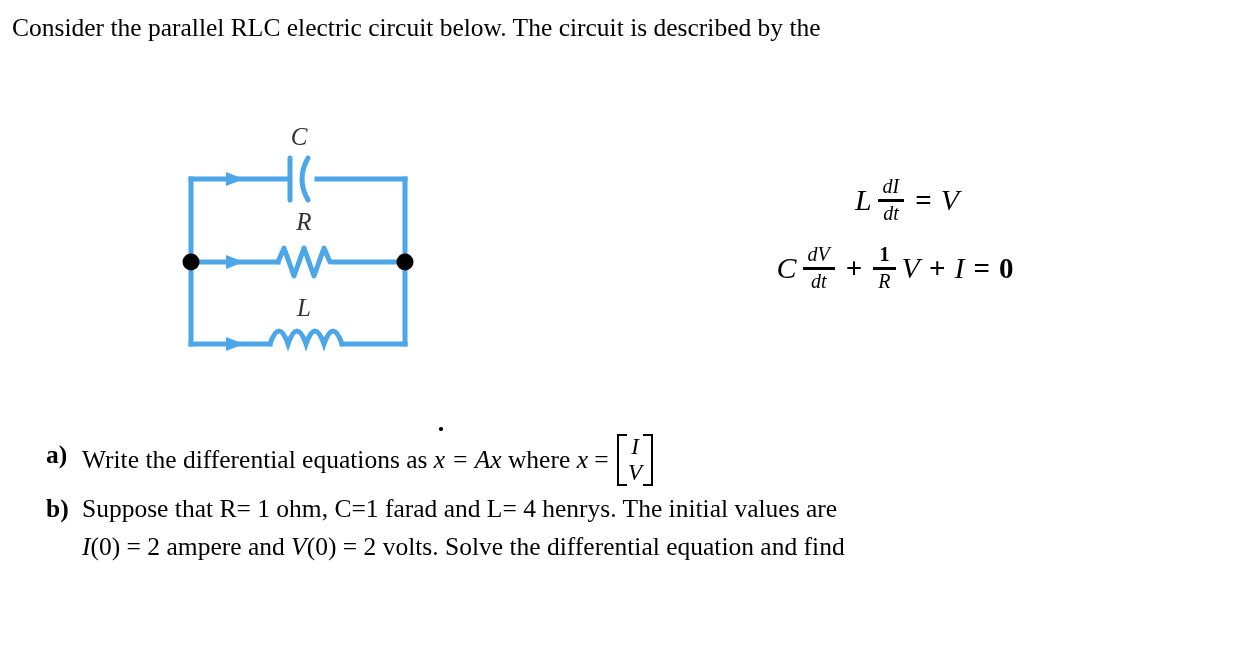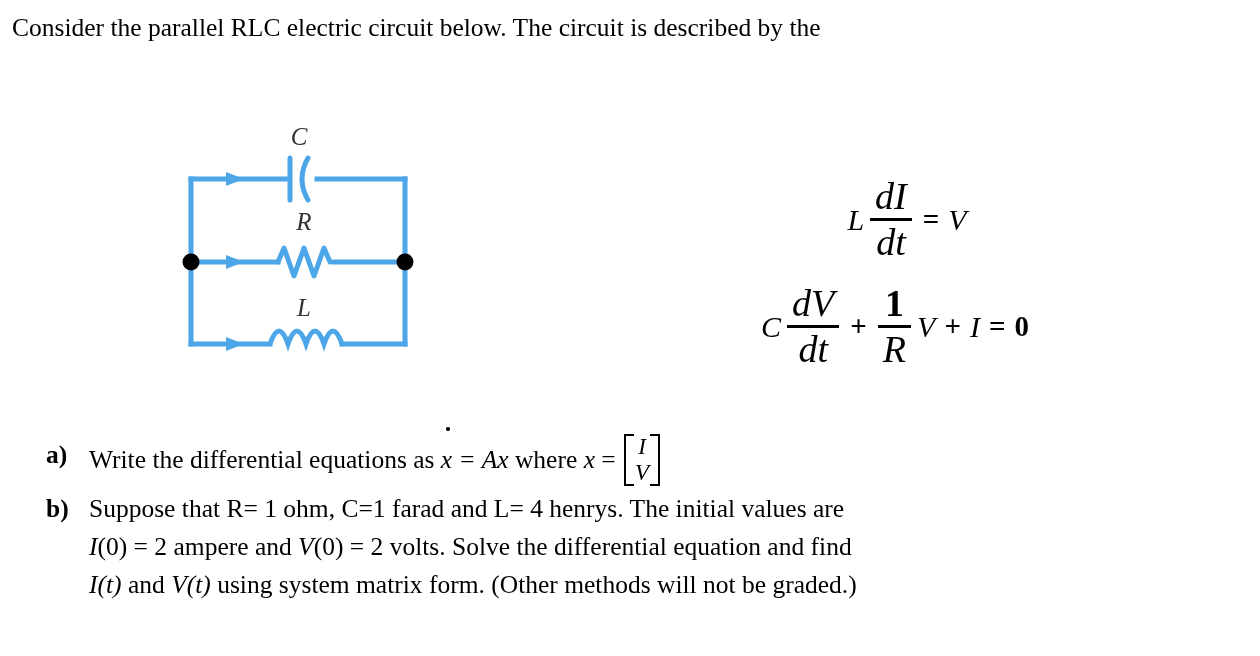--- a/index.html
+++ b/index.html
@@ -77,21 +77,21 @@
     display: inline-flex;
     flex-direction: column;
     align-items: center;
     justify-content: center;
     vertical-align: middle;
     margin: 0 4px;
   }
   .frac .num,
   .frac .den {
     font-style: italic;
-    font-size: 38px;
+    font-size: 20px;
     line-height: 1.08;
     padding: 0 5px;
   }
   .frac .bar {
     width: 100%;
     height: 3px;
     background: #000;
     margin: 1px 0;
   }
   .frac.upright .num,
@@ -111,21 +111,21 @@
     display: flex;
     align-items: flex-start;
     margin-bottom: 2px;
   }
   .q-marker {
     font-weight: bold;
     flex: 0 0 auto;
     width: 36px;
     text-align: left;
   }
-  .q-body { flex: 1 1 auto; margin-left: 7px; }
+  .q-body { flex: 1 1 auto; }
   .q-body .line { display: block; }
   .inl-i {
     font-style: italic;
     font-family: "Liberation Serif", "DejaVu Serif", serif;
   }
   .dotvar {
     position: relative;
     display: inline-block;
     font-style: italic;
   }
@@ -272,21 +272,15 @@
   <div class="q-item">
     <span class="q-marker">b)</span>
     <span class="q-body">
       <span class="line">Suppose that R= 1 ohm, C=1 farad and L= 4 henrys. The initial values are</span>
       <span class="line">
         <span class="inl-i">I</span><span>(0)</span>
         <span>= 2 ampere and</span>
         <span class="inl-i">V</span><span>(0)</span>
         <span>= 2 volts. Solve the differential equation and find</span>
       </span>
-      <span class="line">
-        <span class="inl-i">I</span><span class="inl-i">(t)</span>
-        <span>and</span>
-        <span class="inl-i">V</span><span class="inl-i">(t)</span>
-        <span>using system matrix form. (Other methods will not be graded.)</span>
-      </span>
     </span>
   </div>
 </div>
 
 </body></html>

